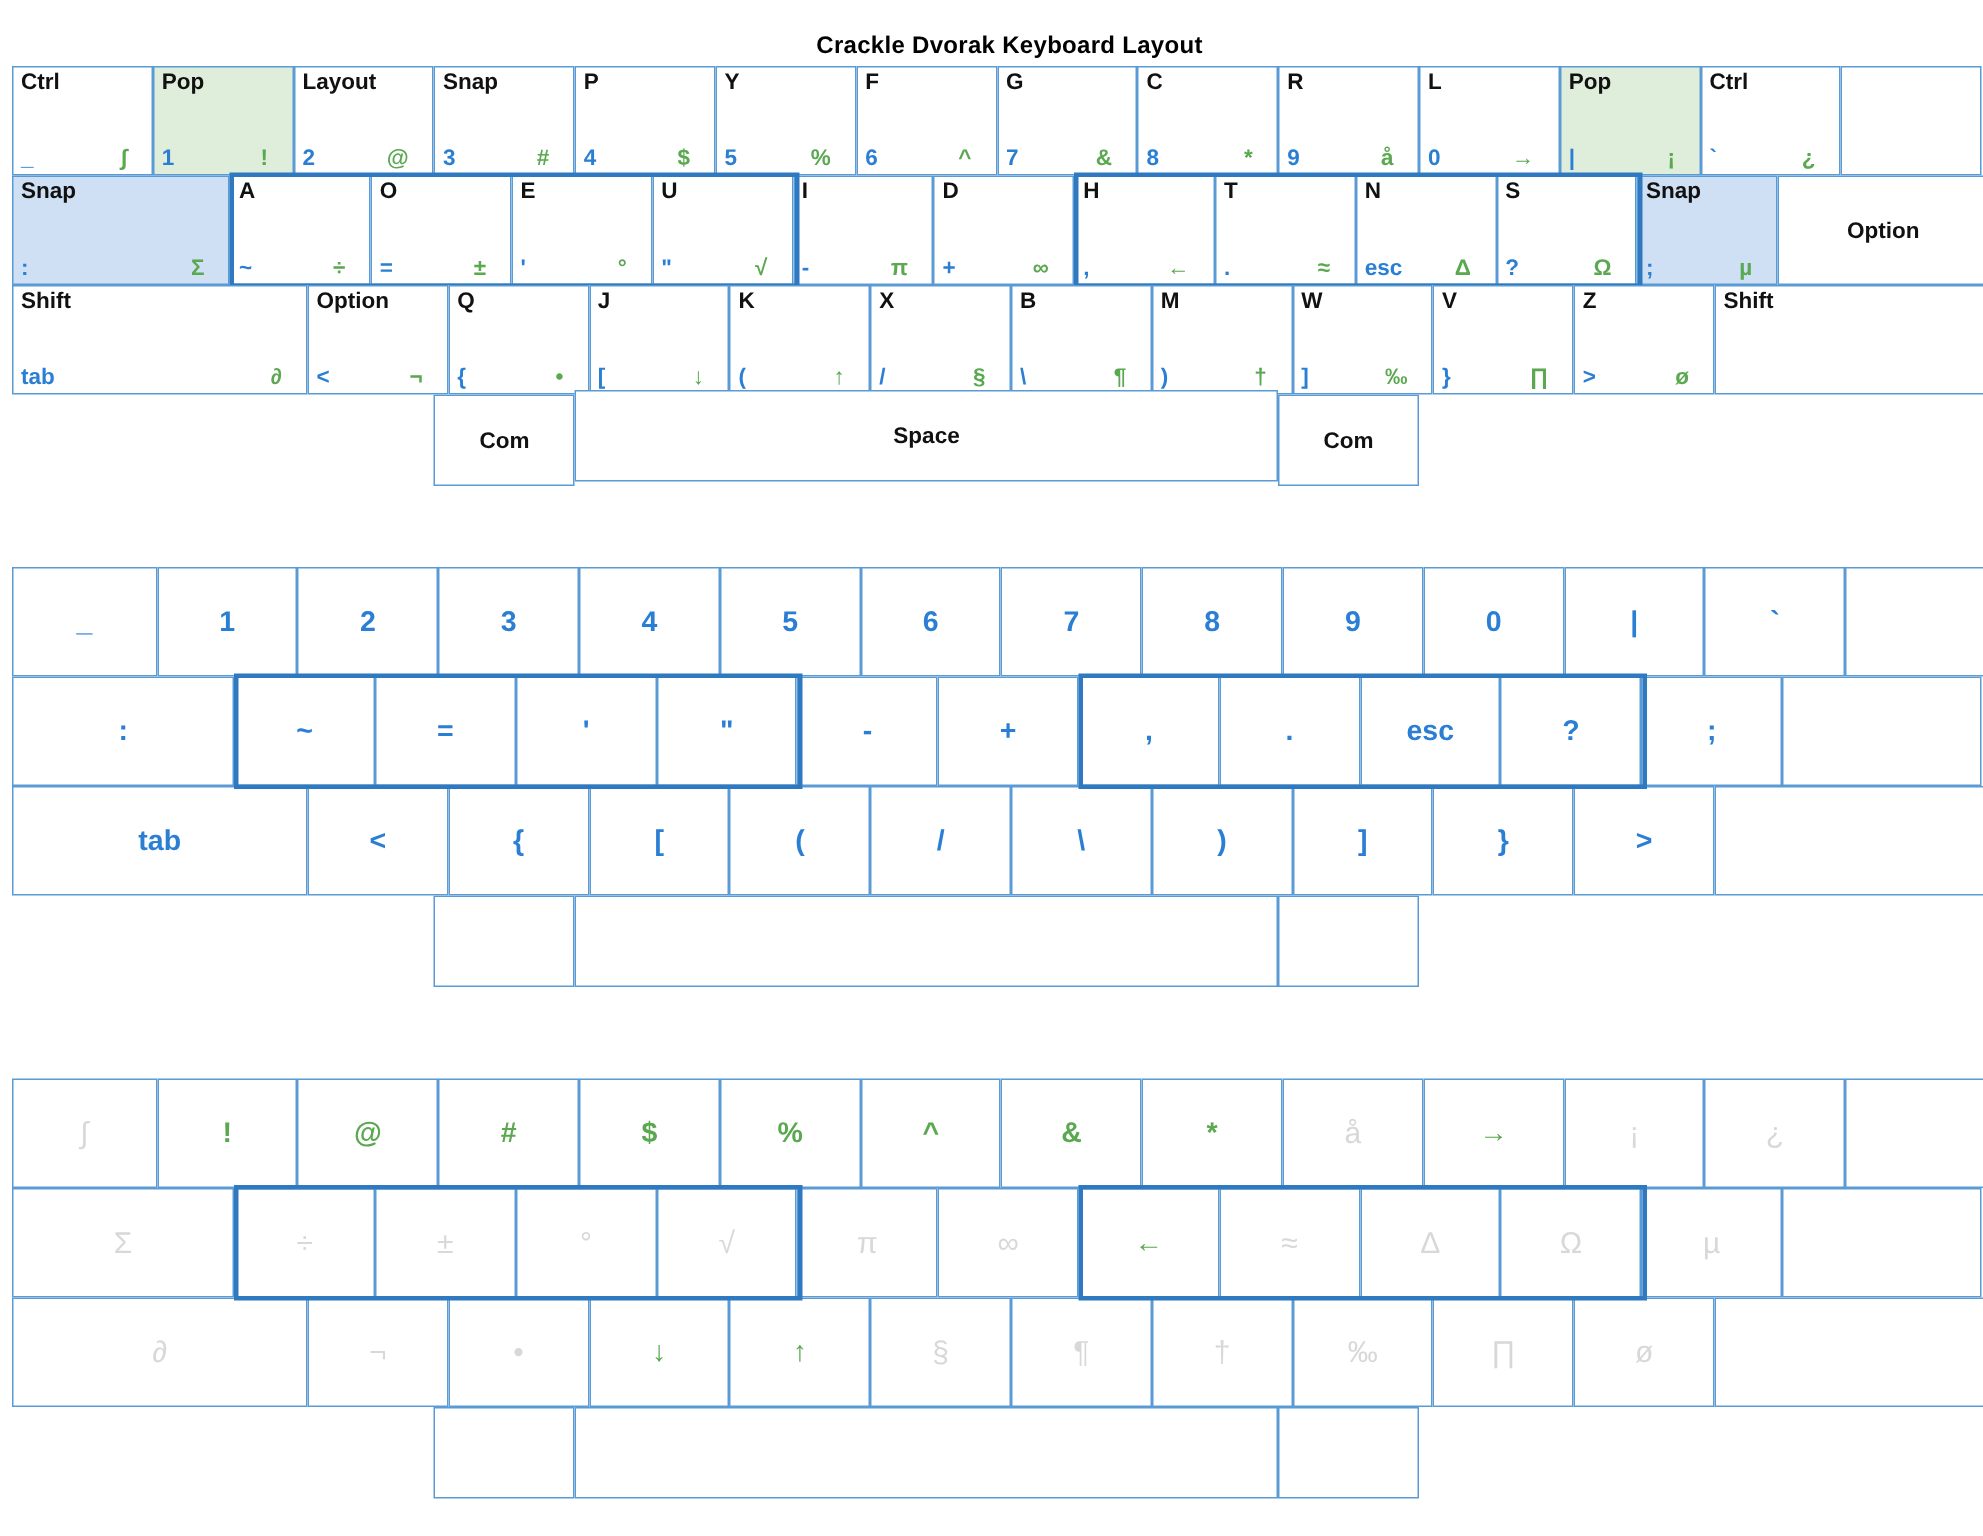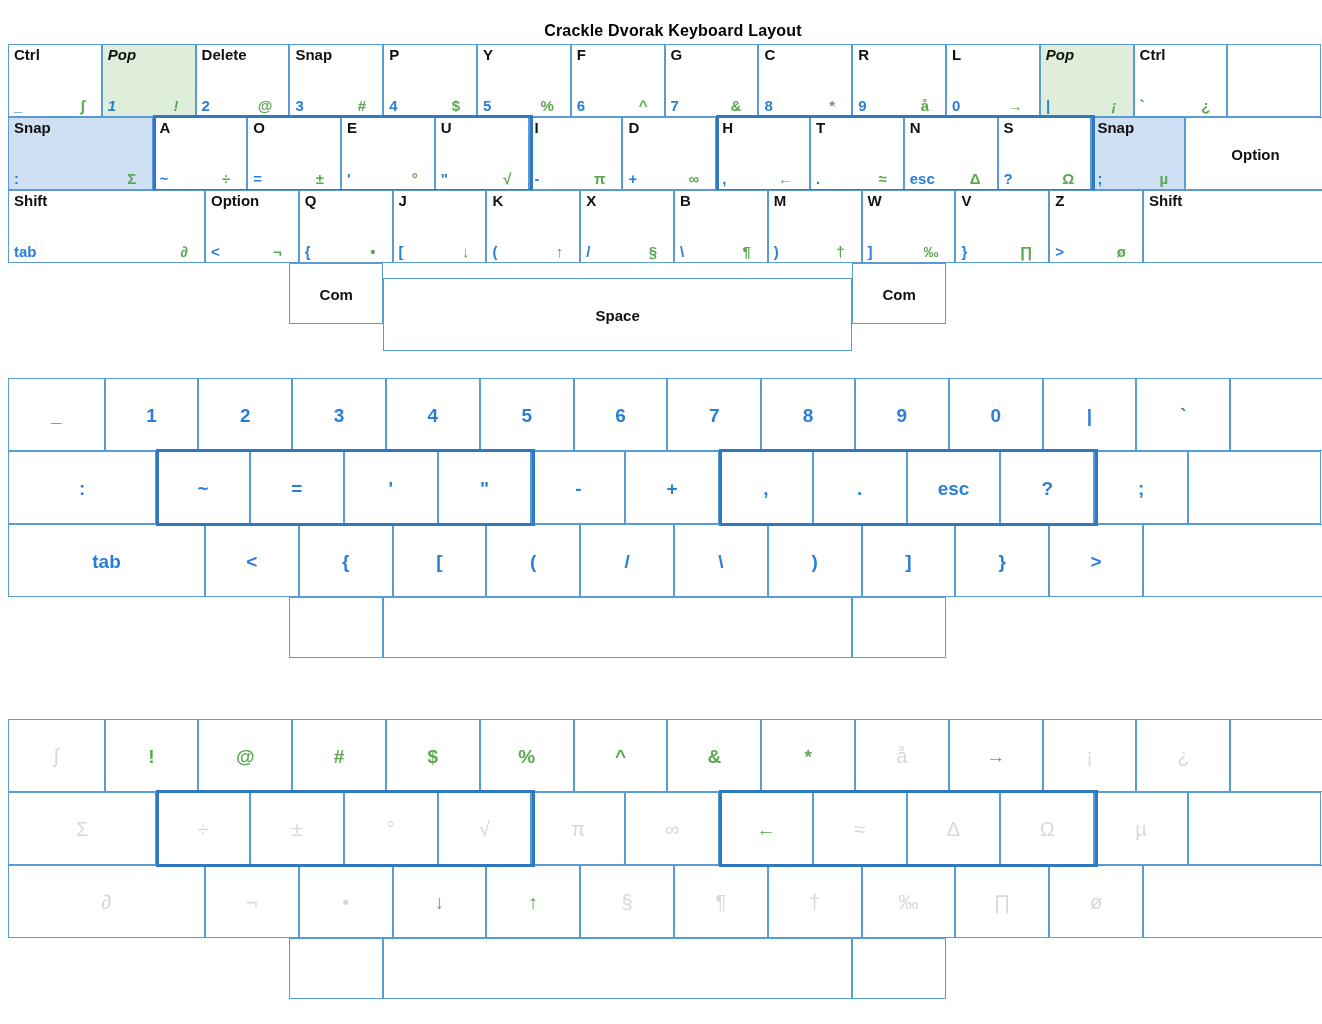--- a/index.html
+++ b/index.html
@@ -25,21 +25,21 @@
 
   .board { position: absolute; padding-left: 30px; }
 
   
   .key {
     position: absolute;
     border: 1px solid #5b9bd5;
     background: #ffffff;
     overflow: hidden;
   }
-  .key.pop   { background: #dfeddb; font-style: italic; }
+  .key.pop   { background: #dfeddb; }
   .key.snap  { background: #cfdff4; }
 
   
   .lbl-main {
     position: absolute;
     left: 5px; top: 2px;
     font-size: 15px;
     font-weight: bold;
     color: #111111;
     line-height: 1.05;
@@ -107,21 +107,21 @@
         <div class="lbl-main">Ctrl</div>
         <div class="lbl-blue">_</div>
         <div class="lbl-green">∫</div>
       </div>
       <div class="key pop" style="left: 101.8px; top: 0px; width: 93.8px; height: 73px;">
         <div class="lbl-main">Pop</div>
         <div class="lbl-blue">1</div>
         <div class="lbl-green">!</div>
       </div>
       <div class="key" style="left: 195.6px; top: 0px; width: 93.8px; height: 73px;">
-        <div class="lbl-main">Delete</div>
+        <div class="lbl-main">Layout</div>
         <div class="lbl-blue">2</div>
         <div class="lbl-green">@</div>
       </div>
       <div class="key" style="left: 289.4px; top: 0px; width: 93.8px; height: 73px;">
         <div class="lbl-main">Snap</div>
         <div class="lbl-blue">3</div>
         <div class="lbl-green">#</div>
       </div>
       <div class="key" style="left: 383.2px; top: 0px; width: 93.8px; height: 73px;">
         <div class="lbl-main">P</div>
@@ -288,21 +288,21 @@
         <div class="lbl-main">Z</div>
         <div class="lbl-blue">&gt;</div>
         <div class="lbl-green">ø</div>
       </div>
       <div class="key" style="left: 1142.98px; top: 146px; width: 187.6px; height: 73px;">
         <div class="lbl-main">Shift</div>
       </div>
       <div class="key" style="left: 289.4px; top: 219px; width: 93.8px; height: 61px;">
         <div class="lbl-center">Com</div>
       </div>
-      <div class="key" style="left: 383.2px; top: 234px; width: 469px; height: 73px;">
+      <div class="key" style="left: 383.2px; top: 216px; width: 469px; height: 61px;">
         <div class="lbl-center">Space</div>
       </div>
       <div class="key" style="left: 852.2px; top: 219px; width: 93.8px; height: 61px;">
         <div class="lbl-center">Com</div>
       </div>
     </div>
 
   <div class="board" id="board-snap" style="left:0;top:378px;width:1322px;height:305px;">
       <div class="key" style="left: 8px; top: 0px; width: 96.614px; height: 73px;">
         <div class="glyph blue">_</div>

